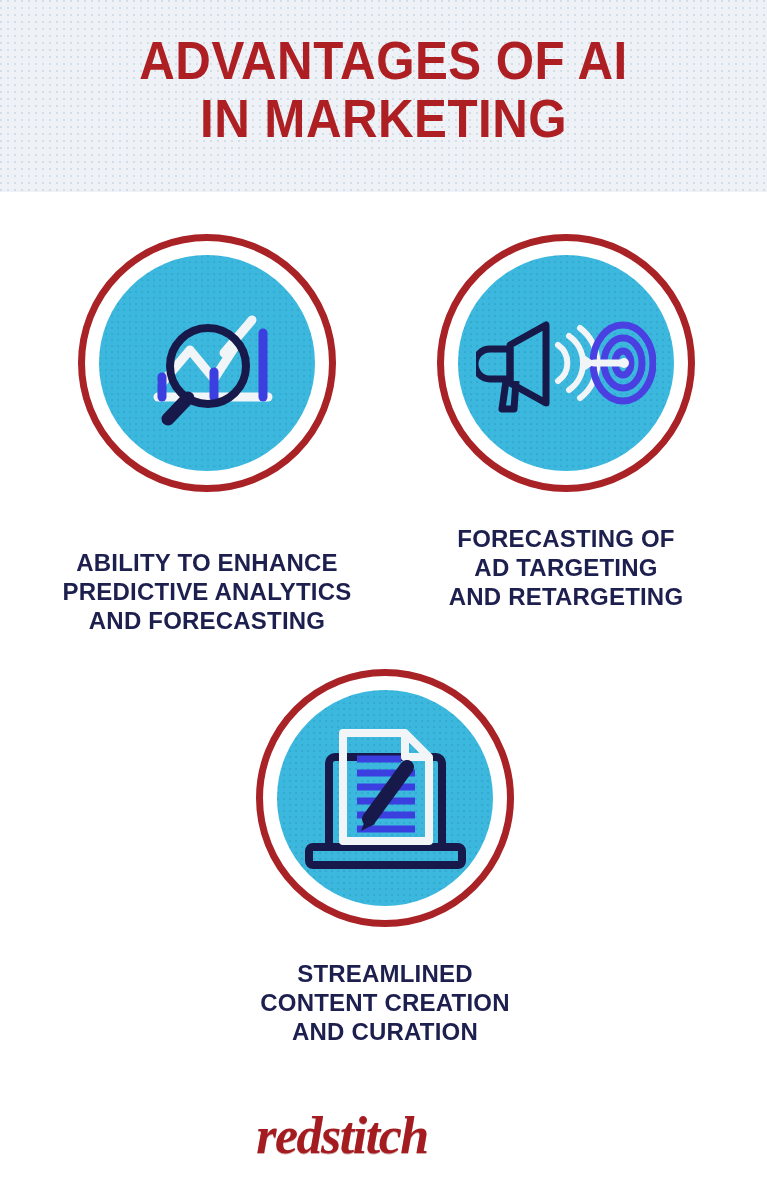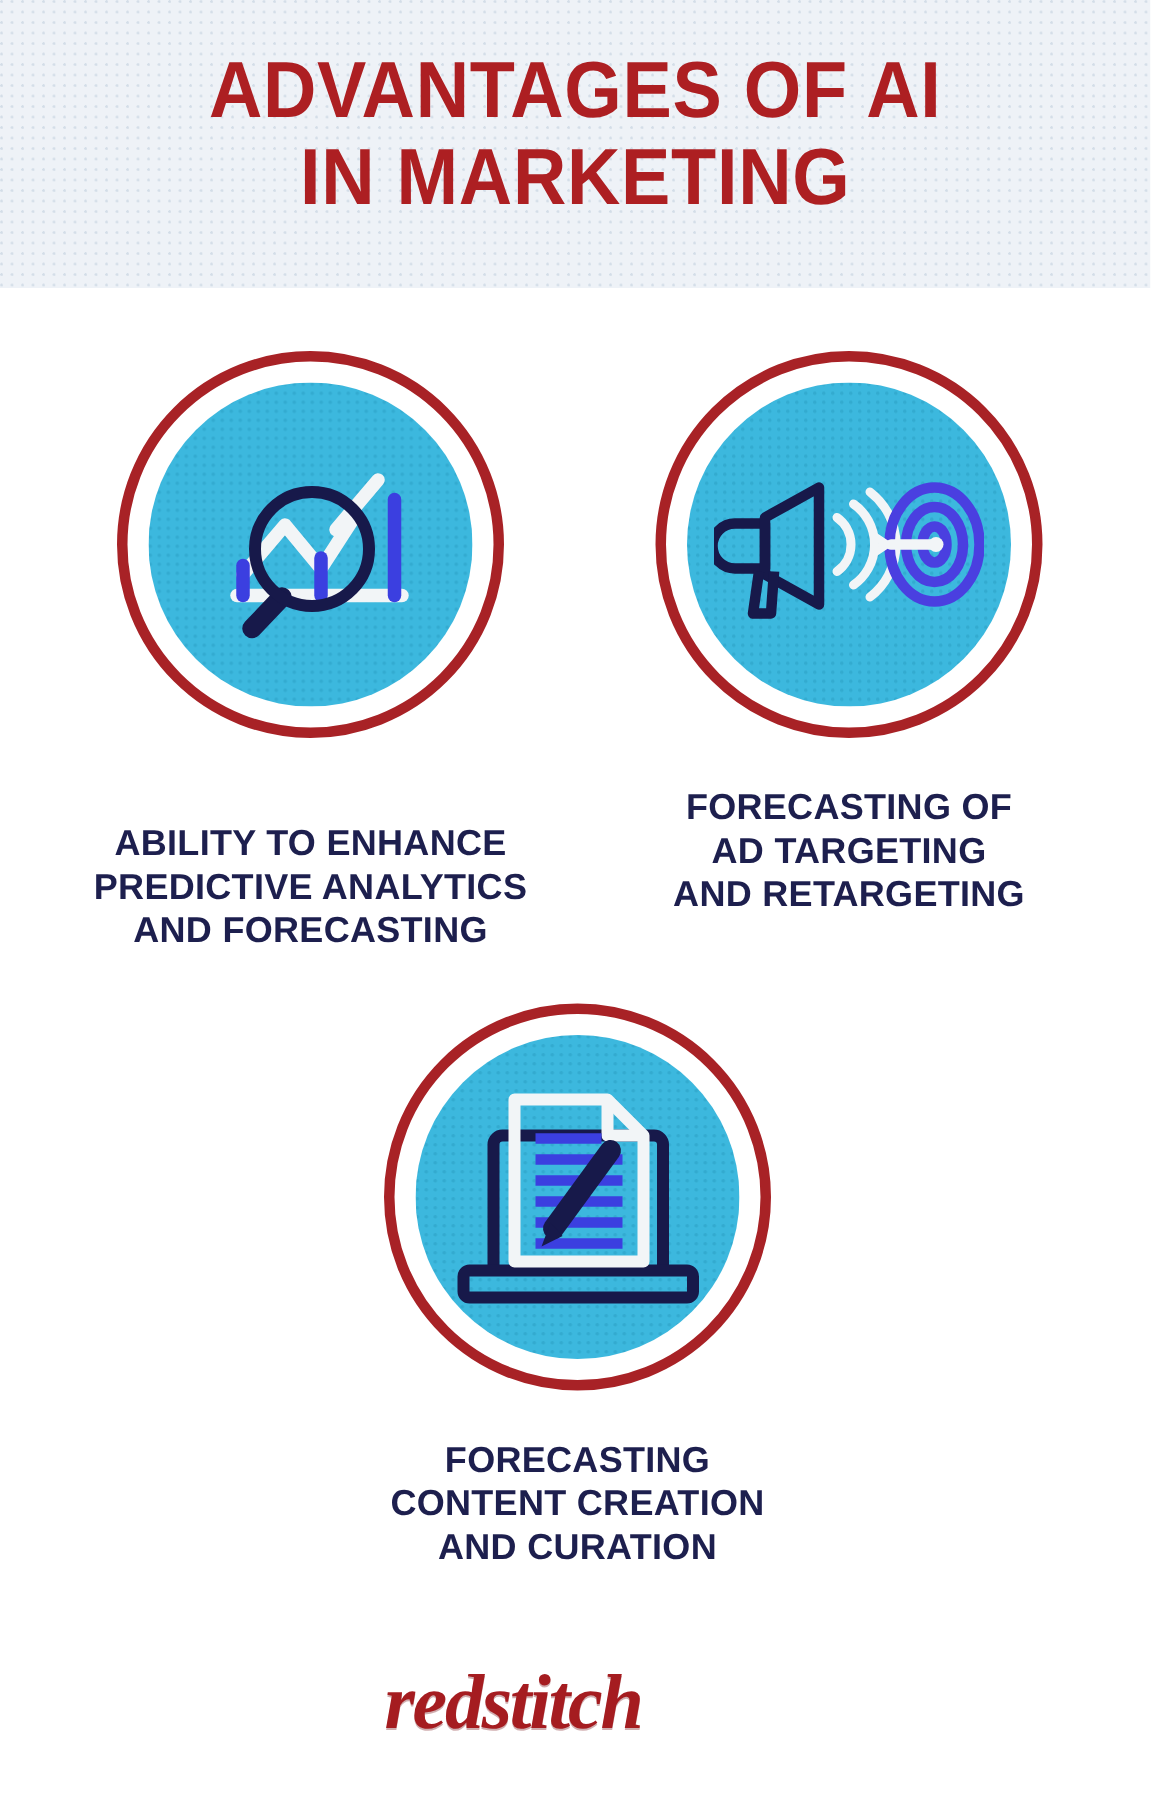--- a/index.html
+++ b/index.html
@@ -205,17 +205,17 @@
       <path d="M54 78 h58" stroke="#3b3fe0" stroke-width="7" stroke-linecap="butt"></path>
       <path d="M54 92 h58" stroke="#3b3fe0" stroke-width="7" stroke-linecap="butt"></path>
       <path d="M54 106 h58" stroke="#3b3fe0" stroke-width="7" stroke-linecap="butt"></path>
 
       <path d="M104 44 L66 96" stroke="#17194a" stroke-width="14" stroke-linecap="round"></path>
 
       <path d="M64 92 L58 108 L72 101 z" fill="#17194a"></path>
     </svg>
   </div>
 </div>
-<div class="caption cap3">FORECASTING
+<div class="caption cap3">STREAMLINED
 CONTENT CREATION
 AND CURATION</div>
 
 <div class="logo">redstitch</div>
 
 </body></html>

